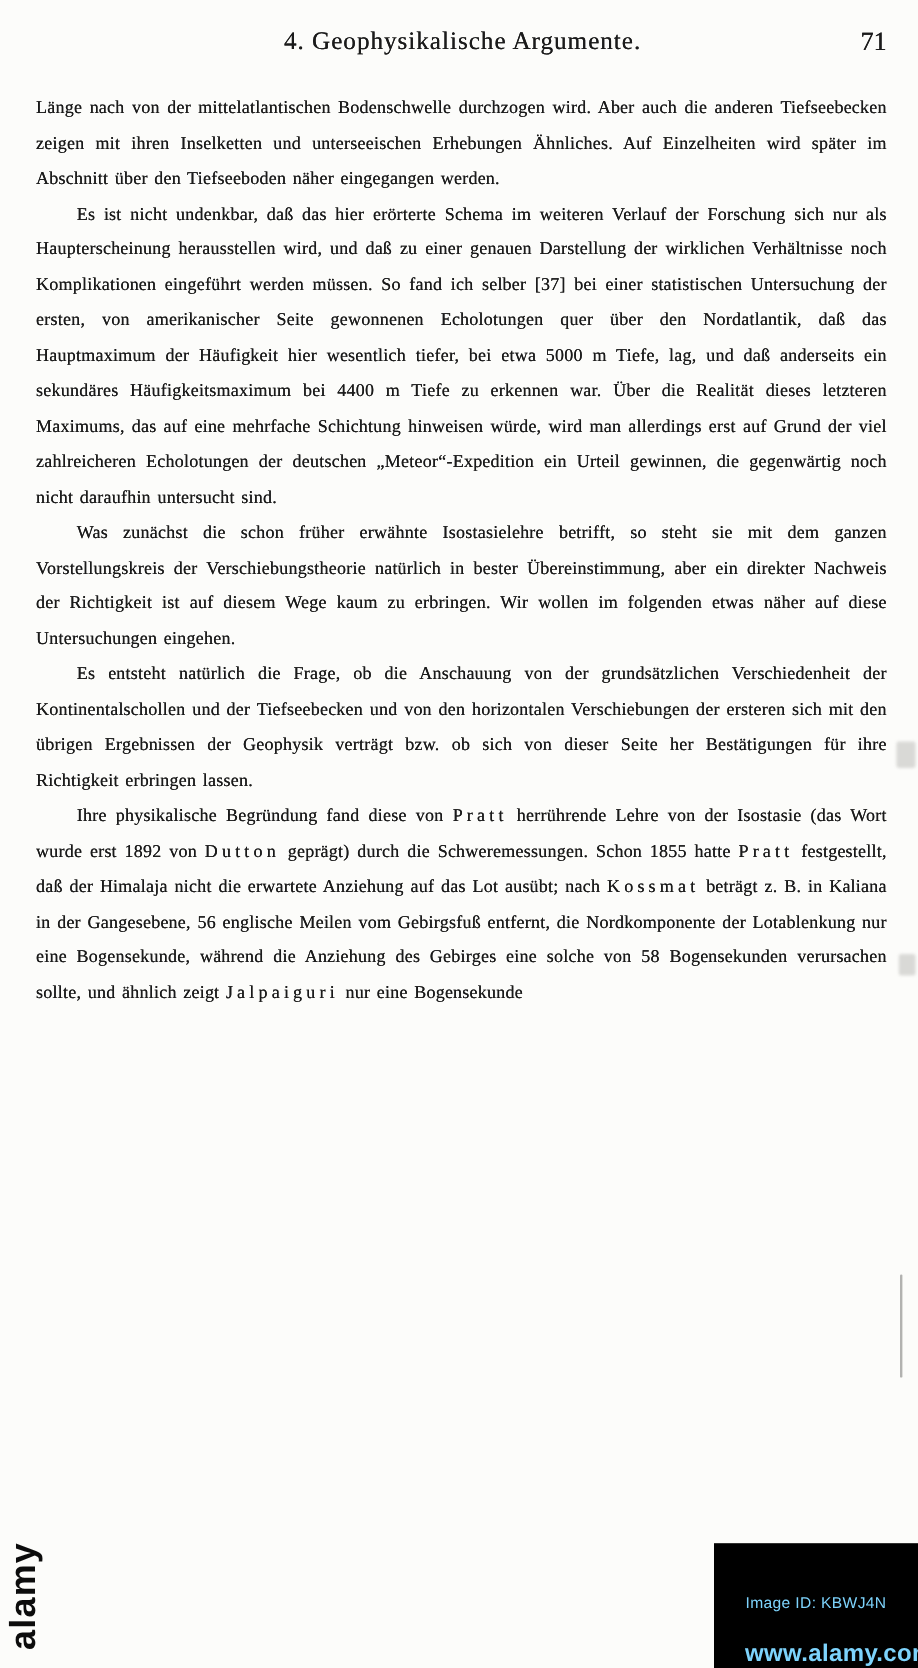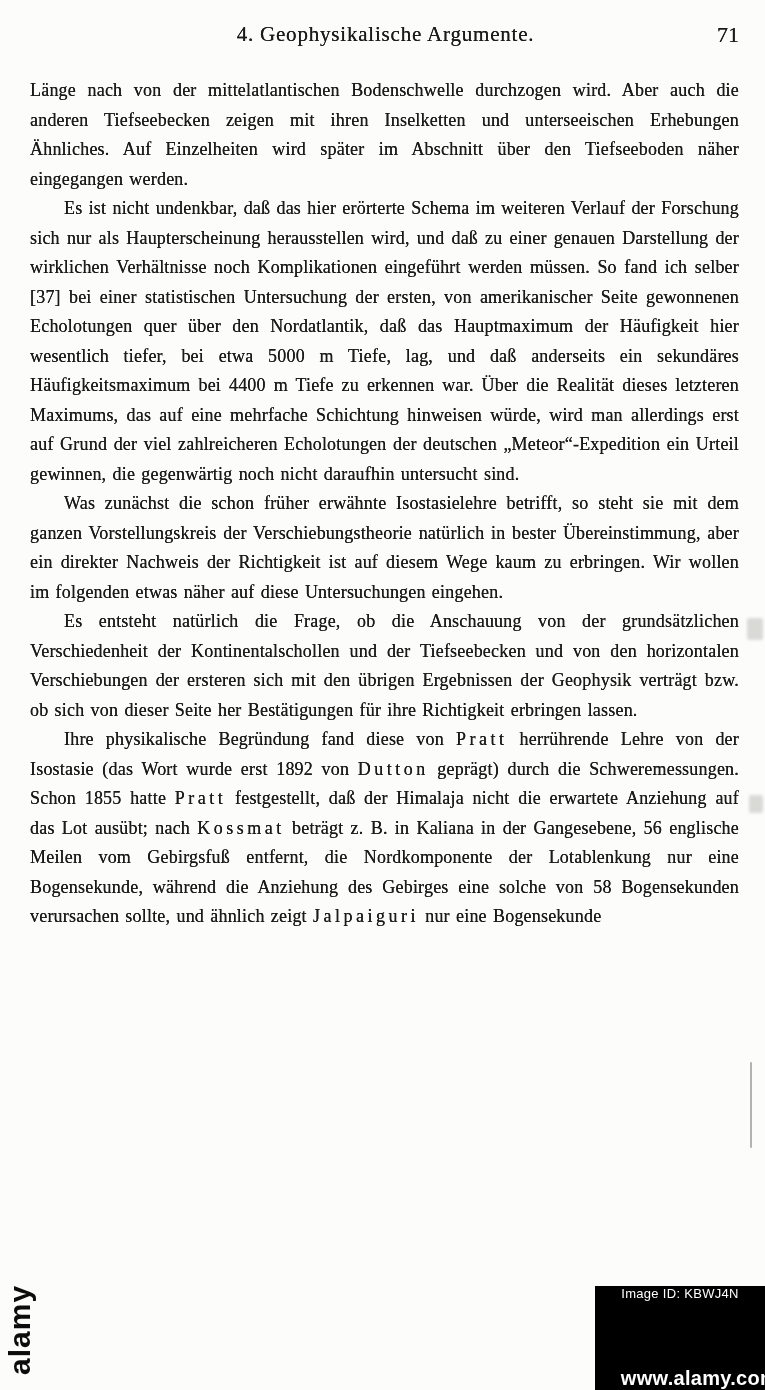--- a/index.html
+++ b/index.html
@@ -38,21 +38,21 @@
   }
 
   
   .text-block {
     position: absolute;
     top: 76px; left: 30px; right: 26px;
   }
   .para {
     margin: 0;
     text-align: justify;
-    font-size: 18px;
+    font-size: 15px;
     line-height: 29.5px;
     letter-spacing: 0.2px;
     word-spacing: 1.5px;
     text-shadow: 0 0 0.3px currentColor;
   }
   .para.indent { text-indent: 34px; }
   .sperr { letter-spacing: 3.5px; }
 
   
   .margin-mark {
@@ -85,25 +85,25 @@
     font-weight: bold;
     font-size: 30px;
     letter-spacing: 1px;
     color: #0c0c0c;
   }
   .id-box {
     position: absolute;
     right: 0; bottom: 0;
     width: 170px; height: 104px;
     background: #000;
-    color: #ffffff;
+    color: #7dd3fc;
     display: flex;
     flex-direction: column;
     align-items: center;
-    justify-content: space-between;
+    justify-content: flex-end;
     gap: 24px;
     font-family: "Liberation Sans", "DejaVu Sans", sans-serif;
   }
   .id-box .image-id { font-size: 13px; letter-spacing: 0.3px; }
   .id-box .alamy-url { font-size: 20px; font-weight: bold; letter-spacing: 0.3px; margin-left: 39px; }
 </style>
 </head>
 <body>
 
 <div class="page">

